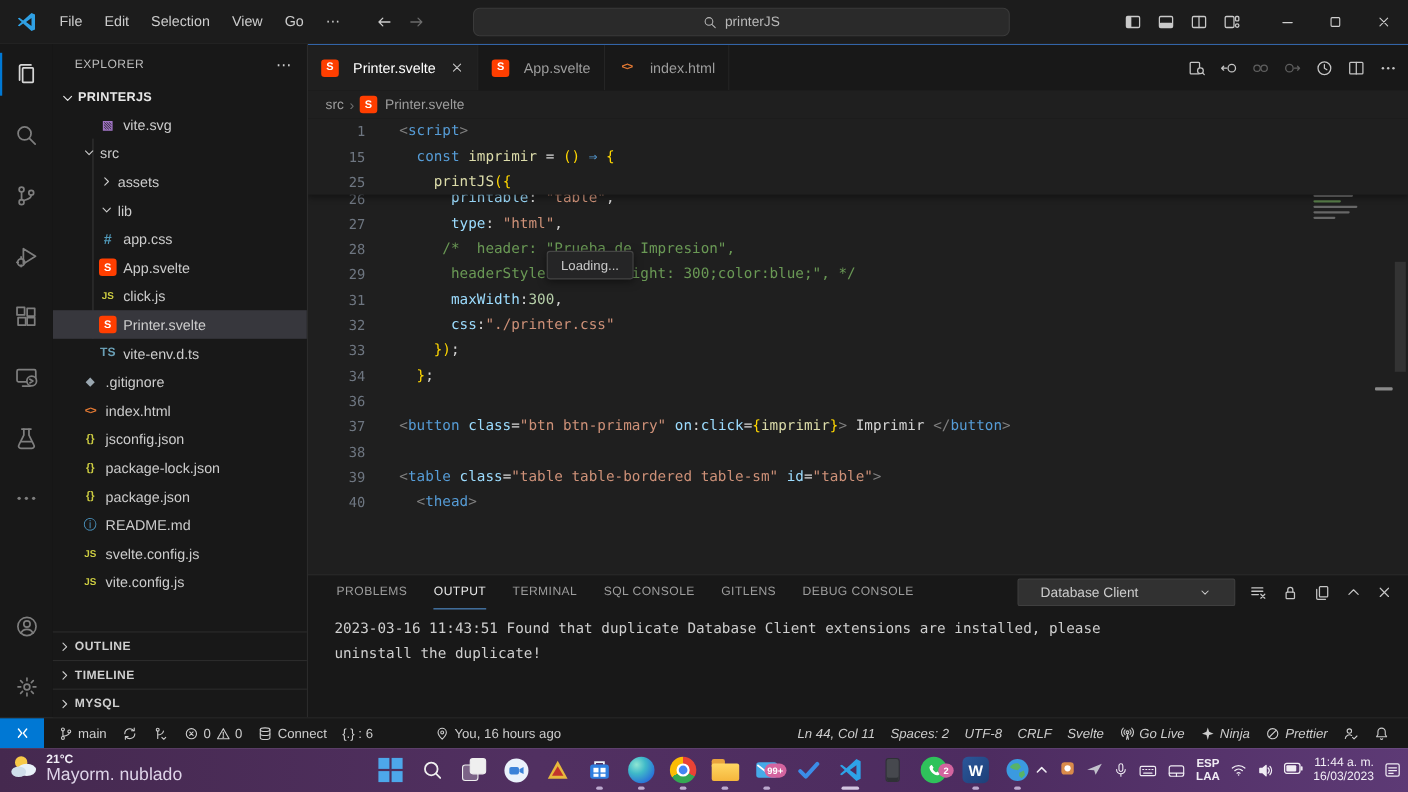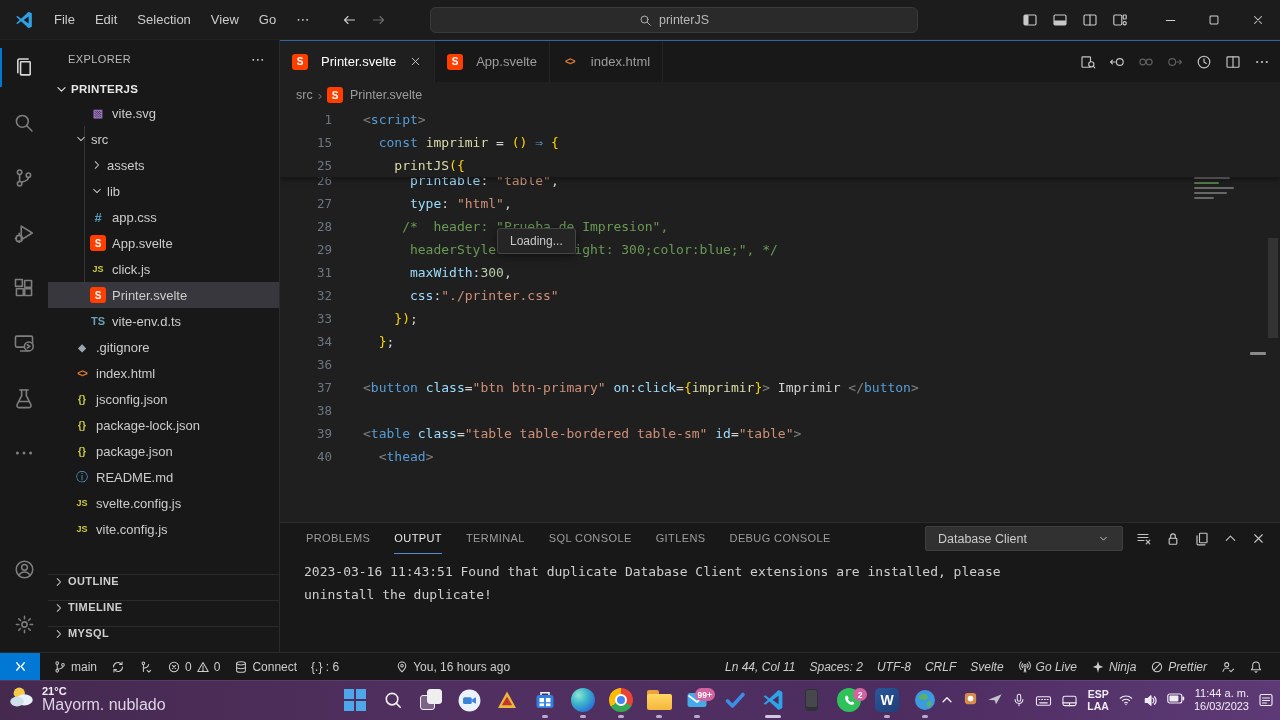--- a/index.html
+++ b/index.html
@@ -44,21 +44,21 @@
   .fi.js { color:#cbcb41; font-size:9px; }
   .fi.ts { color:#6a9fb5; font-size:11px; }
   .fi.css { color:#519aba; font-size:13px; }
   .fi.html { color:#e37933; font-size:10px; letter-spacing:-1px; }
   .fi.json { color:#cbcb41; font-size:10px; }
   .fi.info { color:#4f9fcf; font-size:12px; font-weight:normal; }
   .fi.git { color:#9aa7b0; font-size:10px; }
   .fi.image { color:#a074c4; font-size:11px; }
   .guide { position:absolute; left:36px; width:1px; background:#343434; }
   .sb-sections { margin-top:auto; }
-  .sb-section { height:26px; display:flex; align-items:flex-start; border-top:1px solid #2b2b2b; font-weight:bold; font-size:11px; letter-spacing:.4px; color:#cfcfcf; padding-left:4px; gap:2px; }
+  .sb-section { height:26px; display:flex; align-items:center; border-top:1px solid #2b2b2b; font-weight:bold; font-size:11px; letter-spacing:.4px; color:#cfcfcf; padding-left:4px; gap:2px; }
 
   
   .editor-col { flex:1 1 auto; display:flex; flex-direction:column; min-width:0; background:#1f1f1f; }
   .tabbar { height:42px; background:#181818; display:flex; align-items:stretch; position:relative; border-top:1px solid rgba(59,125,216,.75); flex:0 0 42px; }
   .tab { display:flex; align-items:center; gap:7px; padding:0 12px; font-size:13px; color:#9d9d9d; background:#181818; border-right:1px solid #252525; }
   .tab.active { background:#1f1f1f; color:#ffffff; }
   .tab .tclose { display:flex; color:#cccccc; margin-left:6px; }
   .editor-actions { position:absolute; right:10px; top:0; height:42px; display:flex; align-items:center; gap:13px; color:#c5c5c5; }
   .editor-actions .dim { color:#5f5f5f; }
   .breadcrumb { height:26px; display:flex; align-items:center; padding-left:16px; font-size:12.5px; color:#9d9d9d; gap:5px; flex:0 0 26px; }
@@ -82,21 +82,21 @@
   .mm-row { height:2px; margin-bottom:3px; border-radius:1px; }
   .vscroll { position:absolute; right:2px; top:130px; width:10px; height:100px; background:rgba(121,121,121,.22); z-index:3; }
   .mm-slider { position:absolute; right:14px; top:244px; width:16px; height:3px; background:#8a8a8a; z-index:3; border-radius:1px; }
 
   
   .panel { height:130px; flex:0 0 130px; background:#181818; border-top:1px solid #2b2b2b; display:flex; flex-direction:column; position:relative; }
   .panel-tabs { height:31px; display:flex; align-items:center; padding-left:26px; gap:24px; flex:0 0 31px; }
   .ptab { font-size:11px; letter-spacing:.4px; color:#9d9d9d; height:100%; display:flex; align-items:center; border-bottom:1px solid transparent; }
   .ptab.active { color:#e7e7e7; border-bottom-color:#5290cf; }
   .panel-right { position:absolute; right:14px; top:3px; display:flex; align-items:center; gap:13px; color:#c5c5c5; }
-  .pn-select { width:198px; height:25px; background:#313131; border:1px solid #3f3f3f; border-radius:2px; display:flex; align-items:center; padding:0 12px; font-size:12.5px; color:#cccccc; gap:6px; }
+  .pn-select { width:198px; height:25px; background:#313131; border:1px solid #3f3f3f; border-radius:2px; display:flex; align-items:center; padding:0 20px; font-size:12.5px; color:#cccccc; gap:6px; }
   .pn-select .lbl { flex:1 1 auto; }
   .panel-out { padding:6px 0 0 24px; font-family:"DejaVu Sans Mono","Liberation Mono",monospace; font-size:13px; color:#cfcfcf; line-height:23px; white-space:pre; }
 
   
   .statusbar { height:28px; flex:0 0 28px; background:#181818; border-top:1px solid #2b2b2b; display:flex; align-items:center; font-size:12px; color:#cccccc; }
   .sb-remote { width:40px; height:100%; background:#0078d4; color:#ffffff; display:flex; align-items:center; justify-content:center; flex:0 0 40px; }
   .sb-left { display:flex; align-items:center; margin-left:6px; }
   .sb-right { display:flex; align-items:center; margin-left:auto; margin-right:10px;font-style:italic; }
   .sb-item { display:flex; align-items:center; gap:4px; padding:0 7px; height:22px; white-space:nowrap; }
   .sb-item.gap { margin-left:42px; }
@@ -104,21 +104,21 @@
   
   .taskbar { height:40px; flex:0 0 40px; position:relative; background:linear-gradient(90deg,#45294f 0%,#513061 38%,#4d2c60 70%,#5d3a75 100%); box-shadow:inset 0 1px 0 rgba(255,255,255,.08); }
   .tb-weather { position:absolute; left:8px; top:3px; display:flex; align-items:center; gap:7px; color:#f2eef6; }
   .tb-weather .wtxt { display:flex; flex-direction:column; line-height:13px; }
   .tb-weather .t1 { font-size:11px; font-weight:bold; }
   .tb-weather .t2 { font-size:16px; color:#ded4e8; }
   .tb-center { position:absolute; left:50%; top:0; transform:translateX(-50%); height:40px; display:flex; align-items:center; }
   .tb-btn { width:38px; height:40px; display:flex; align-items:center; justify-content:center; position:relative; }
   .tb-ind { position:absolute; bottom:2px; left:50%; transform:translateX(-50%); width:6px; height:3px; border-radius:2px; background:#bca9ce; }
   .tb-ind.active { width:16px; background:#d3c6e0; }
-  .tb-badge { position:absolute; top:8px; right:1px; min-width:14px; height:13px; border-radius:7px; background:#d3649f; color:#fff; font-size:8.5px; font-weight:bold; display:flex; align-items:center; justify-content:center; padding:0 3px; }
+  .tb-badge { position:absolute; top:14px; right:1px; min-width:14px; height:13px; border-radius:7px; background:#d3649f; color:#fff; font-size:8.5px; font-weight:bold; display:flex; align-items:center; justify-content:center; padding:0 3px; }
   .tb-start { display:grid; grid-template-columns:10px 10px; grid-template-rows:10px 10px; gap:2px; }
   .tb-start i { background:#4da7ea; }
   .tb-tv { position:relative; width:22px; height:22px; }
   .tb-tv i { position:absolute; width:15px; height:15px; border:1.6px solid #efefef; border-radius:3px; background:rgba(255,255,255,.25); }
   .tb-tv i.a { left:0; top:6px; } .tb-tv i.b { right:0; top:0; background:#efefef; }
   .tb-edge { width:24px; height:24px; border-radius:50%; background:radial-gradient(circle at 32% 30%,#8fe6d3 0%,#3fb9c9 35%,#2a74d8 75%,#1d4fa8 100%); }
   .tb-chrome { width:24px; height:24px; border-radius:50%; background:conic-gradient(#ea4335 0 33%,#34a853 33% 66%,#fbbc05 66% 100%); display:flex; align-items:center; justify-content:center; }
   .tb-chrome i { width:12px; height:12px; border-radius:50%; background:#4285f4; border:2.5px solid #fff; }
   .tb-folder { position:relative; width:25px; height:20px; }
   .tb-folder i { position:absolute; left:0; right:0; bottom:0; height:16px; background:linear-gradient(#ffd763,#f5b63c); border-radius:2px; }

